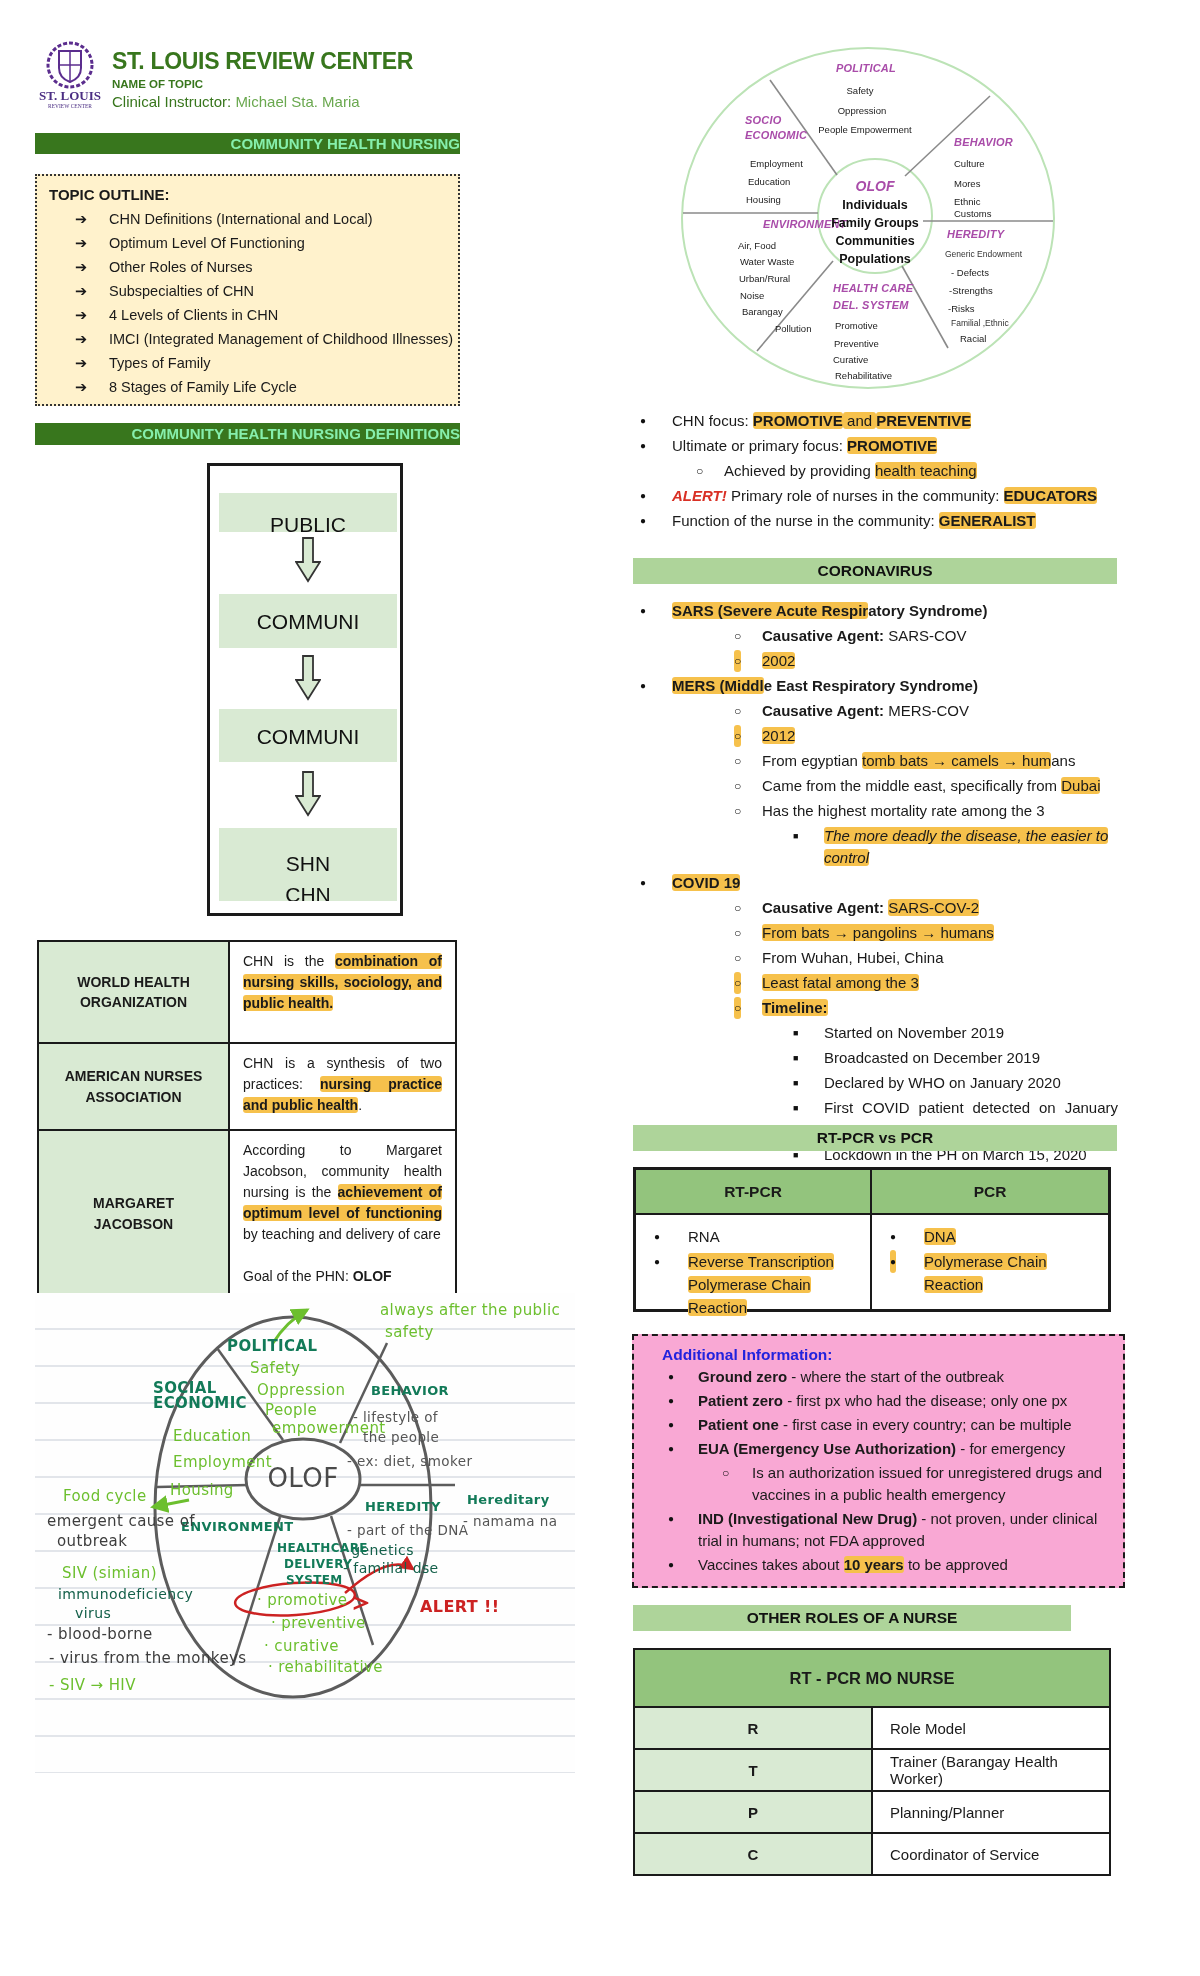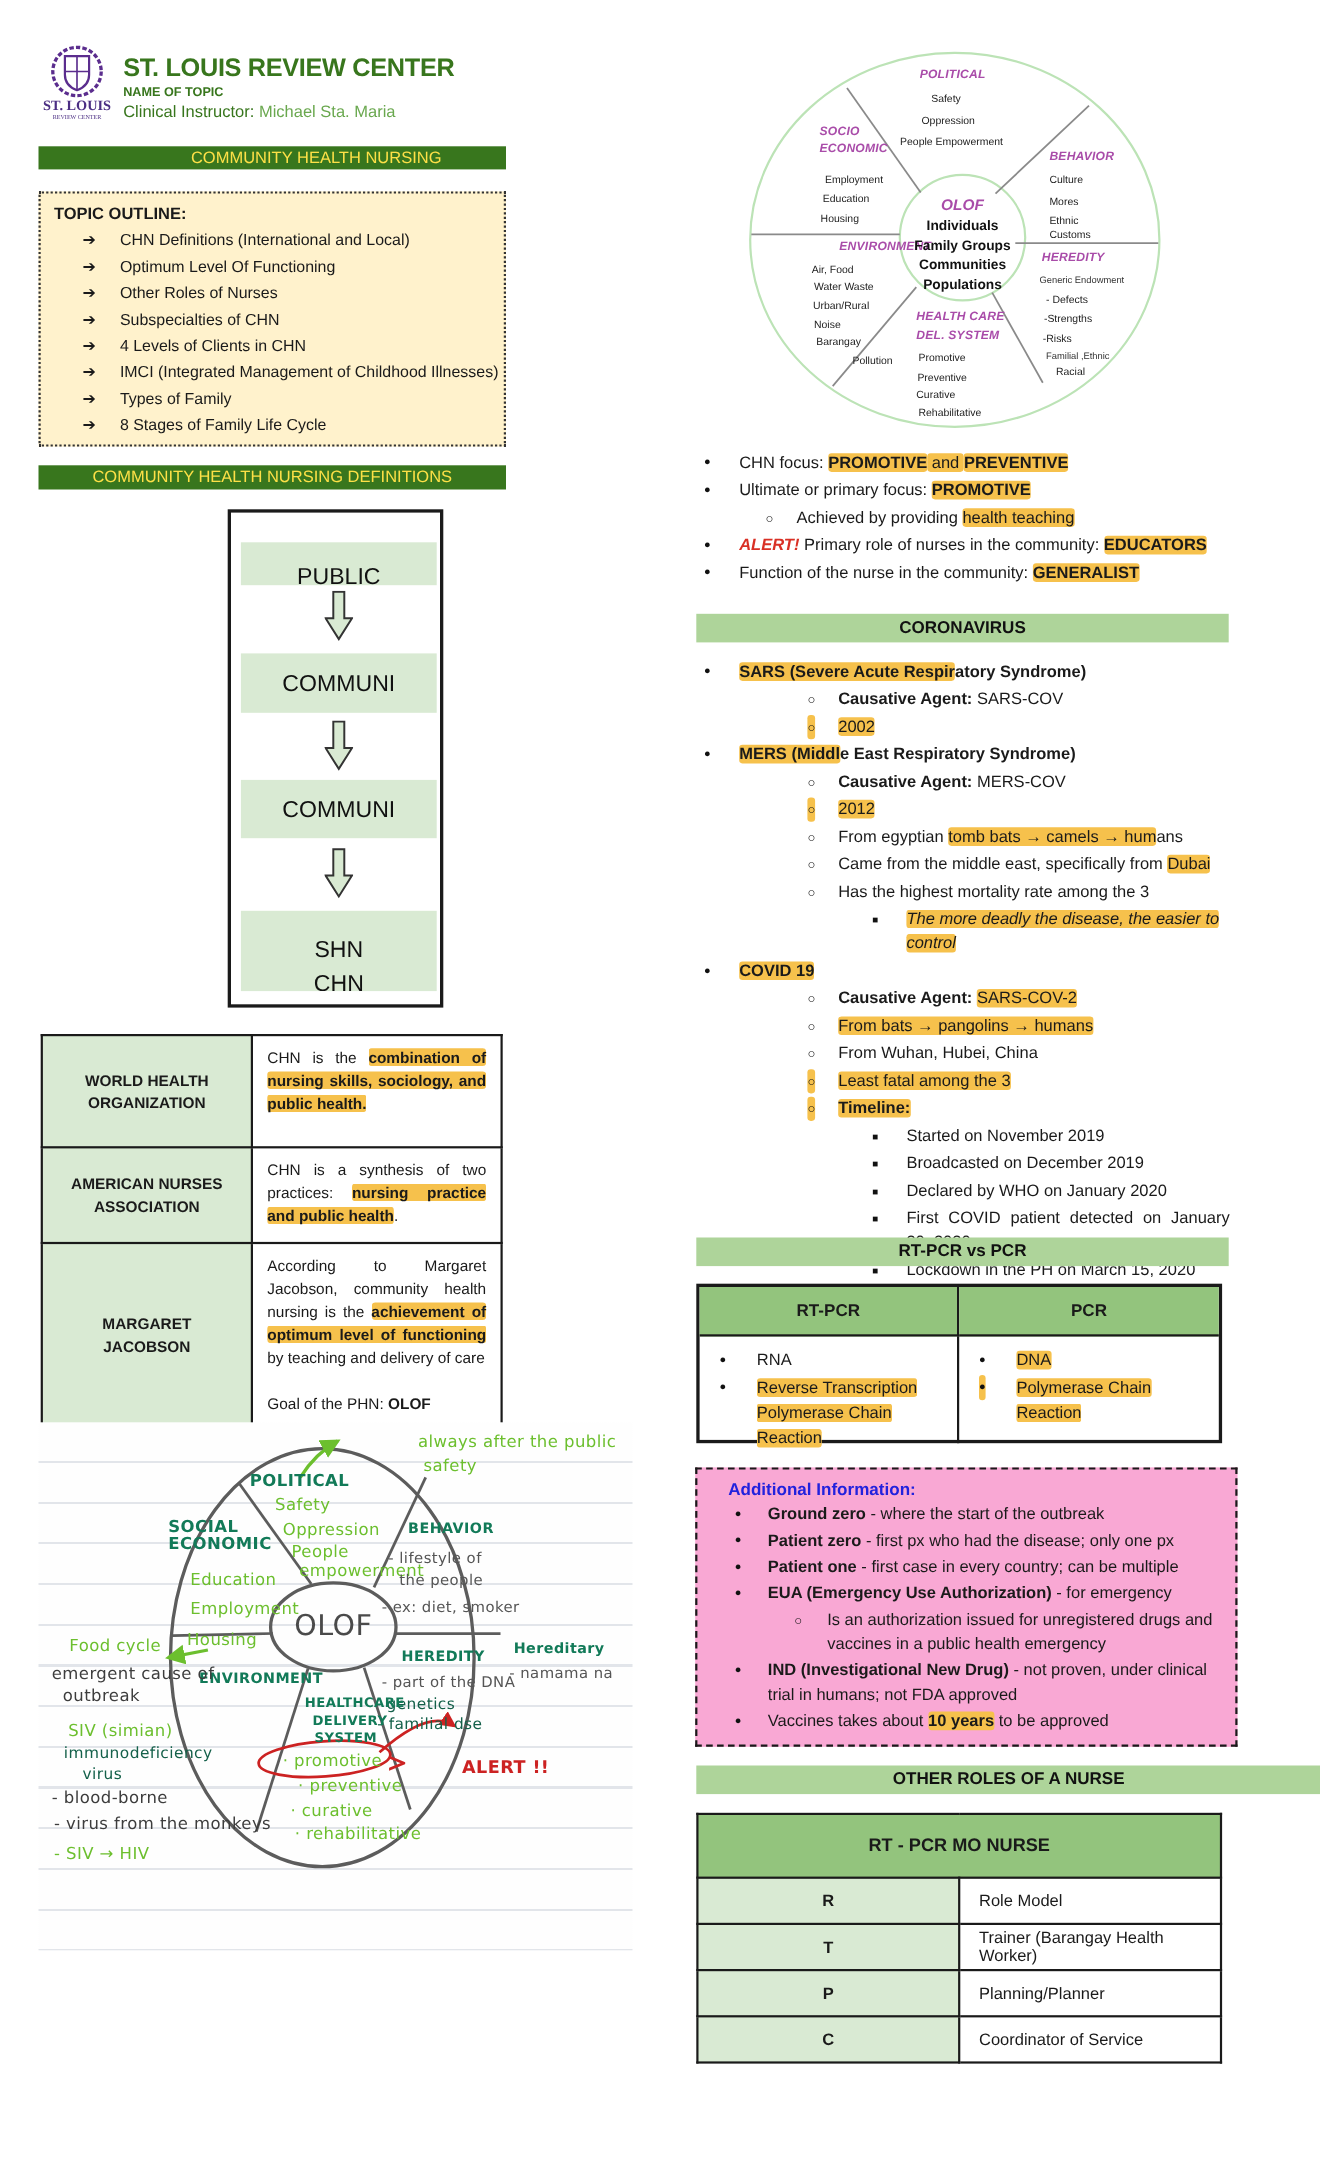--- a/index.html
+++ b/index.html
@@ -14,21 +14,21 @@
   .h { background:var(--highlight,#F6C14C); border-radius:3px; box-decoration-break:clone; -webkit-box-decoration-break:clone; }
   .r { color:var(--alert_red,#D93025); }
 
   
   #brand { font-size:23px; font-weight:bold; color:var(--brand_green,#38761D); letter-spacing:-0.3px; }
   #nameTopic { font-size:11.5px; font-weight:bold; color:var(--brand_green,#38761D); margin-top:3px; }
   #instr { font-size:15px; color:var(--brand_green,#38761D); margin-top:3px; }
   #instrName { color:#6AA84F; }
 
   
-  .bannerDark { background:var(--banner_dark_green,#38761D); color:#fde047; font-weight:normal; font-size:15px; text-align:center; }
+  .bannerDark { background:var(--banner_dark_green,#38761D); color:#86efac; font-weight:bold; font-size:15px; text-align:right; }
   .bannerLight { background:var(--banner_light_green,#AED49A); color:#111; font-weight:bold; font-size:15.5px; text-align:center; }
 
   
   #outlineBox { background:var(--outline_bg,#FFF2CC); border:2px dotted #333; }
   #outlineTitle { font-size:15px; font-weight:bold; padding:10px 0 4px 12px; }
   .olItem { position:relative; font-size:14.5px; line-height:24px; }
   .olItem .arrow { position:absolute; left:38px; }
   .olItem .txt { display:block; margin-left:72px; }
 
   
@@ -508,21 +508,21 @@
           <span class="mk disc">●</span>
           <span class="bd"><span class="b">IND (Investigational New Drug)</span><span> - not proven, under clinical trial in humans; not FDA approved</span></span>
         </div>
         <div class="ln ind1">
           <span class="mk disc">●</span>
           <span class="bd"><span>Vaccines takes about </span><span class="b h">10 years</span><span> to be approved</span></span>
         </div>
       </div>
   </div>
 
-  <div class="abs bannerLight" style="left:633px; top:1605px; width:568px; height:26px; line-height:26px;">OTHER ROLES OF A NURSE</div>
+  <div class="abs bannerLight" style="left:633px; top:1605px; width:438px; height:26px; line-height:26px;">OTHER ROLES OF A NURSE</div>
 
   <table id="rolesTable" class="abs" style="left:633px; top:1648px;">
     <tbody>
         <tr>
           <td class="ttl" colspan="2">RT - PCR MO NURSE</td>
         </tr>
     <tr>
           <td class="k">R</td>
           <td class="v">Role Model</td>
         </tr>

